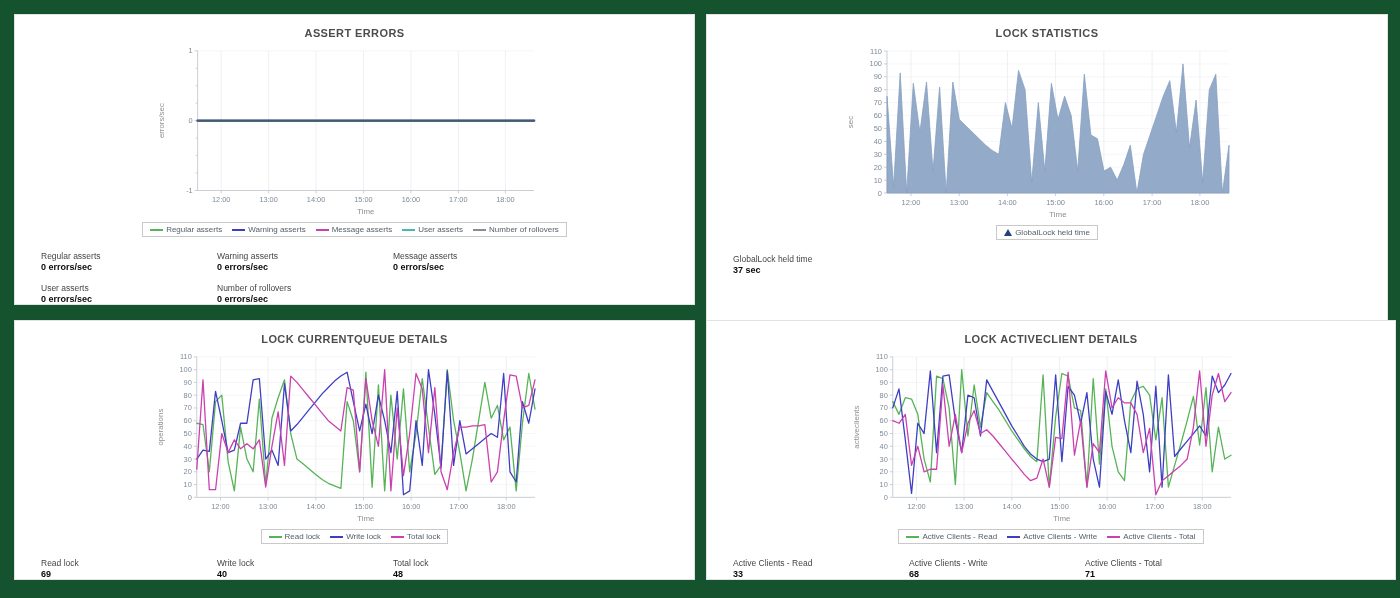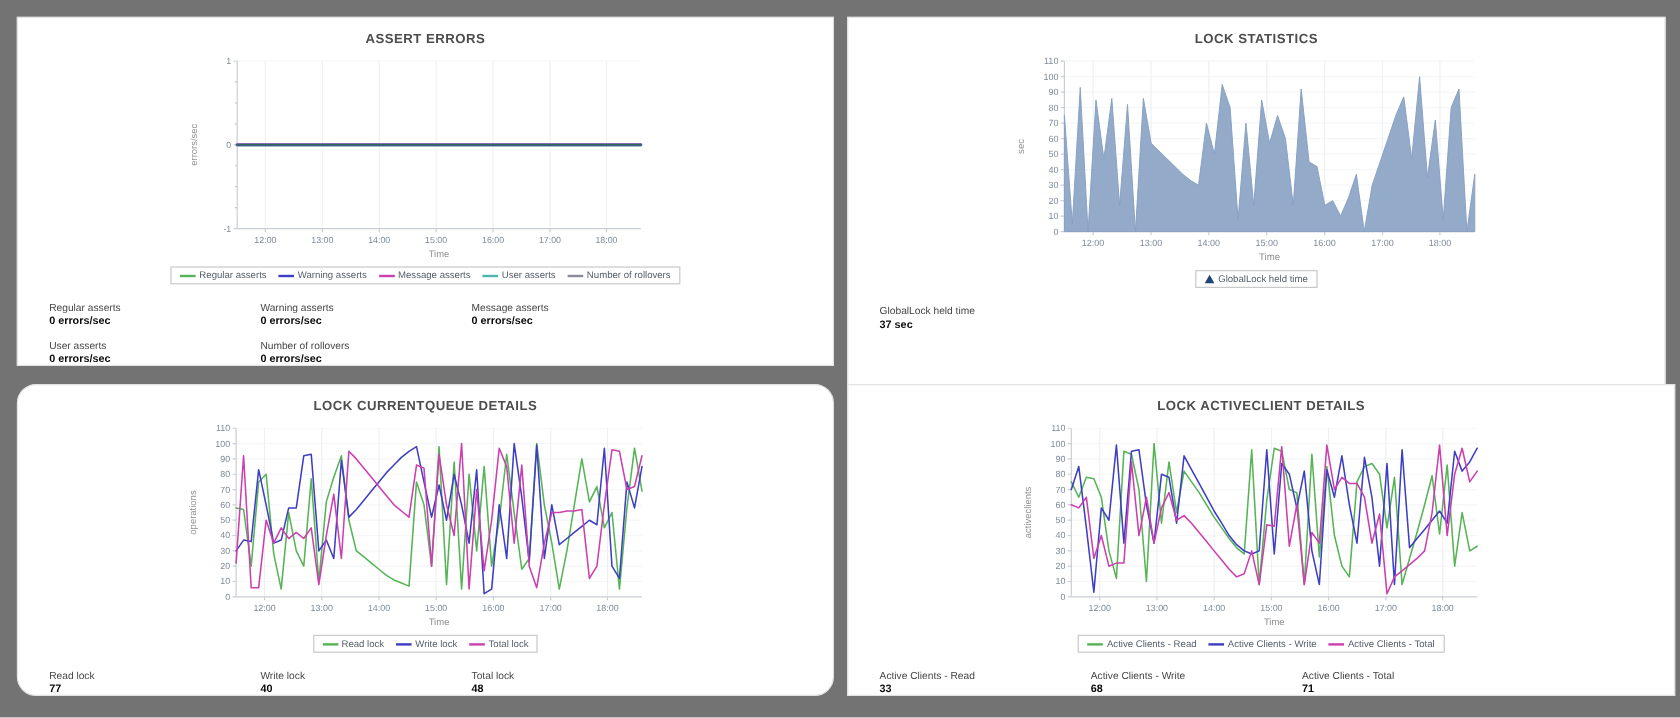--- a/index.html
+++ b/index.html
@@ -1,31 +1,31 @@
 <!DOCTYPE html>
 <html><head>
 <meta charset="utf-8">
 <style>
   html,body{margin:0;padding:0;background:#ffffff;font-family:"Liberation Sans",sans-serif;}
-  .page{position:relative;width:1400px;height:598px;background:#737373;overflow:hidden;}
+  .page{position:relative;width:1400px;height:598px;background:#14532d;overflow:hidden;}
   .panel{position:absolute;background:#ffffff;border:1px solid #e2e2e2;box-sizing:border-box;display:flex;flex-direction:column;align-items:center;}
   .panel-title{margin-top:12px;font-size:11px;font-weight:bold;color:#4d4d4d;letter-spacing:.4px;text-align:center;}
   .chart-svg{margin-top:2px;display:block;}
   svg text{font-family:"Liberation Sans",sans-serif;}
   .legend{display:inline-flex;align-items:center;gap:10px;border:1px solid #c9c9c9;padding:2px 7px;font-size:8px;color:#55606a;background:#fff;margin-top:2px;}
   .legend-item{display:inline-flex;align-items:center;gap:3px;cursor:pointer;white-space:nowrap;}
   .legend-dash{display:inline-block;width:13px;height:2px;}
   .legend-tri{display:inline-block;width:0;height:0;border-left:4px solid transparent;border-right:4px solid transparent;border-bottom:7px solid #1f4377;}
   .stats{width:100%;box-sizing:border-box;padding:0 0 0 26px;margin-top:14px;display:grid;grid-template-columns:176px 176px 176px;row-gap:11px;align-self:flex-start;}
   .stat-label{font-size:8.5px;color:#454545;}
   .stat-value{font-size:9px;font-weight:bold;color:#0a0a0a;margin-top:1px;}
   
   #panel-0{left:14px;top:14px;width:681px;height:291px;}
   #panel-1{left:706px;top:14px;width:682px;height:308px;}
-  #panel-2{left:14px;top:320px;width:681px;height:260px;border-radius:16px;}
+  #panel-2{left:14px;top:320px;width:681px;height:260px;}
   #panel-3{left:706px;top:320px;width:690px;height:260px;}
 </style>
 </head>
 <body>
 
 <div class="page">
 
   <div class="panel" id="panel-0">
     <div class="panel-title">ASSERT ERRORS</div>
     <svg class="chart-svg" width="420" height="182" viewBox="0 0 420 182">
@@ -276,21 +276,21 @@
           <span>Write lock</span>
         </span>
         <span class="legend-item">
           <span class="legend-dash" style="background: rgb(203, 63, 174);"></span>
           <span>Total lock</span>
         </span>
       </div>
     <div class="stats">
         <div>
           <div class="stat-label">Read lock</div>
-          <div class="stat-value">77</div>
+          <div class="stat-value">69</div>
         </div>
         <div>
           <div class="stat-label">Write lock</div>
           <div class="stat-value">40</div>
         </div>
         <div>
           <div class="stat-label">Total lock</div>
           <div class="stat-value">48</div>
         </div>
       </div>

